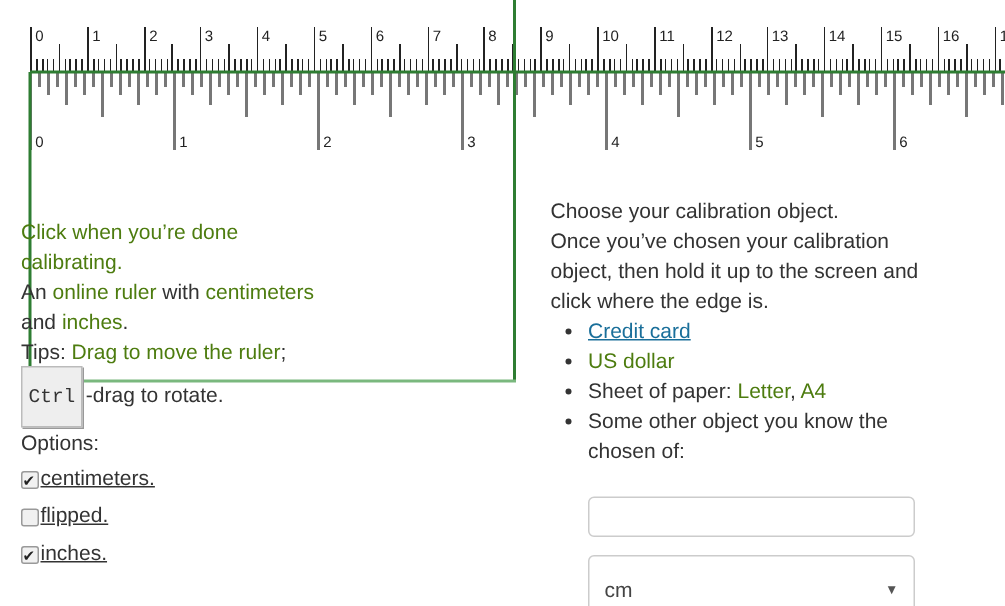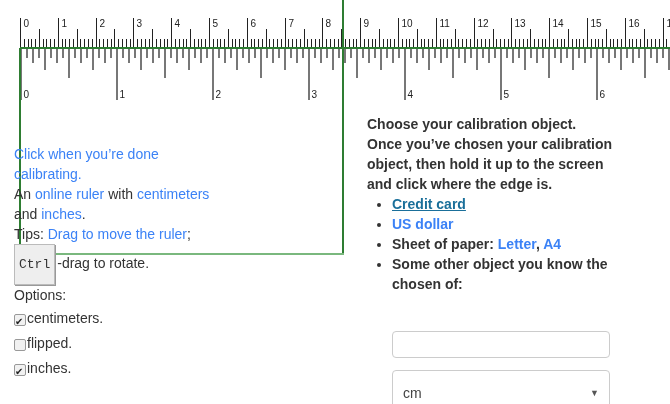--- a/index.html
+++ b/index.html
@@ -11,43 +11,42 @@
   }
   #ruler {
     position: absolute; left: 0; top: 0; width: 670px; height: 110px;
   }
   #ruler svg { display: block; }
   .tick-label { font-family: "Liberation Sans", sans-serif; font-size: 10px; fill: #222; }
   .left-col {
     position: absolute; left: 14px; top: 144px; width: 210px;
     line-height: 20px;
   }
-  .left-col a, .right-col a { color: #3b82f6; text-decoration: none; }
+  .left-col a, .right-col a { color: #4d7c0f; text-decoration: none; }
   .right-col a.underlined { text-decoration: underline; color: #1a6f9a; }
   .kbd {
     display: inline-block;
     font-family: "Liberation Mono", monospace; font-size: 13px;
     background: #eeeeee; border: 1px solid #bbbbbb;
     box-shadow: 1px 1px 0 #999;
     padding: 11px 4px; line-height: 17px; margin-right: 2px;
   }
-  .opt { display: flex; align-items: center; height: 25px; }
+  .opt { display: flex; align-items: center; height: 25px; text-decoration: underline; }
   .cb {
     width: 10px; height: 10px; border: 1px solid #999; border-radius: 2px;
     background: #f1f1f1; margin-right: 1px; position: relative; flex: none;
     top: 2px;
   }
   .cb.checked::after {
     content: "\2714"; position: absolute; left: 0; top: -3px;
     font-size: 10px; color: #222;
   }
   .right-col {
-    position: absolute; left: 367px; top: 114px; width: 250px;
+    position: absolute; left: 367px; top: 130px; width: 250px;
     line-height: 20px;
-    font-weight: bold;
   }
   .right-col ul { margin: 0; padding: 0 0 0 25px; list-style: disc; }
   .right-col li { margin: 0; }
   .len-input {
     position: absolute; left: 392px; top: 331px; width: 218px; height: 27px;
     border: 1px solid #cccccc; border-radius: 4px; box-sizing: border-box;
     background: #fff; font-size: 14px; padding: 0 10px;
     font-family: "Liberation Sans", sans-serif;
   }
   .unit-select {

